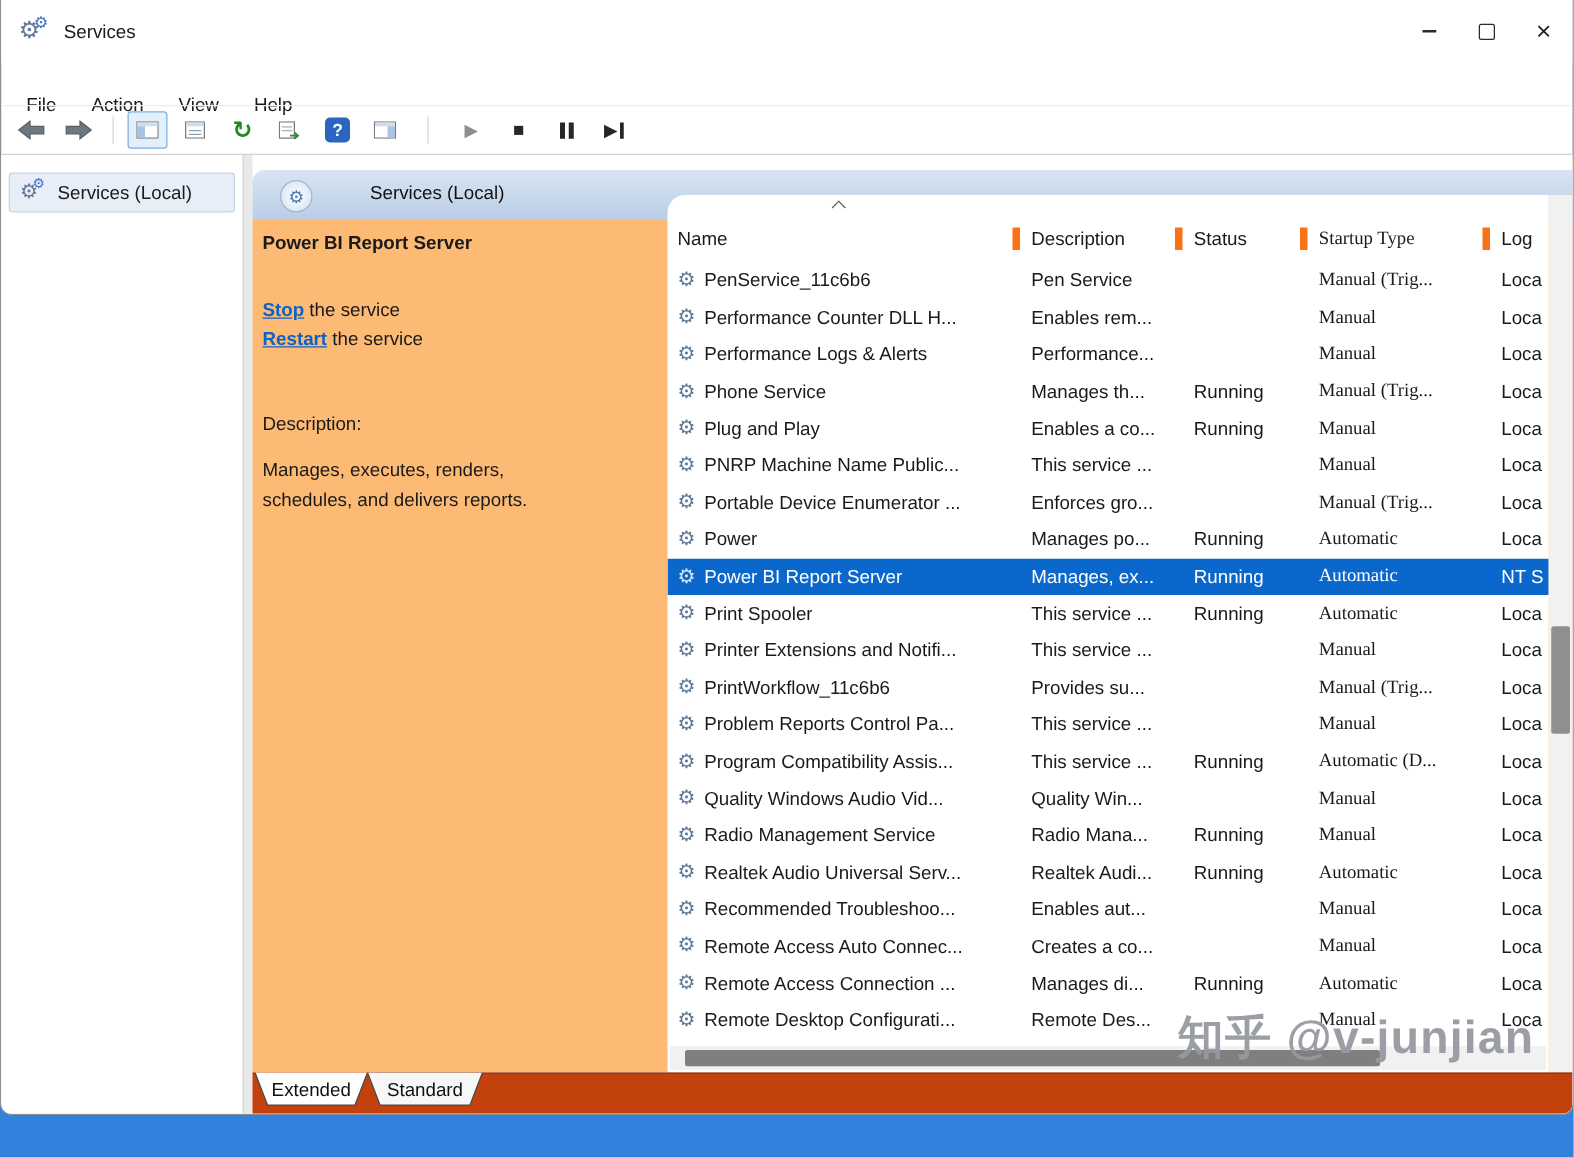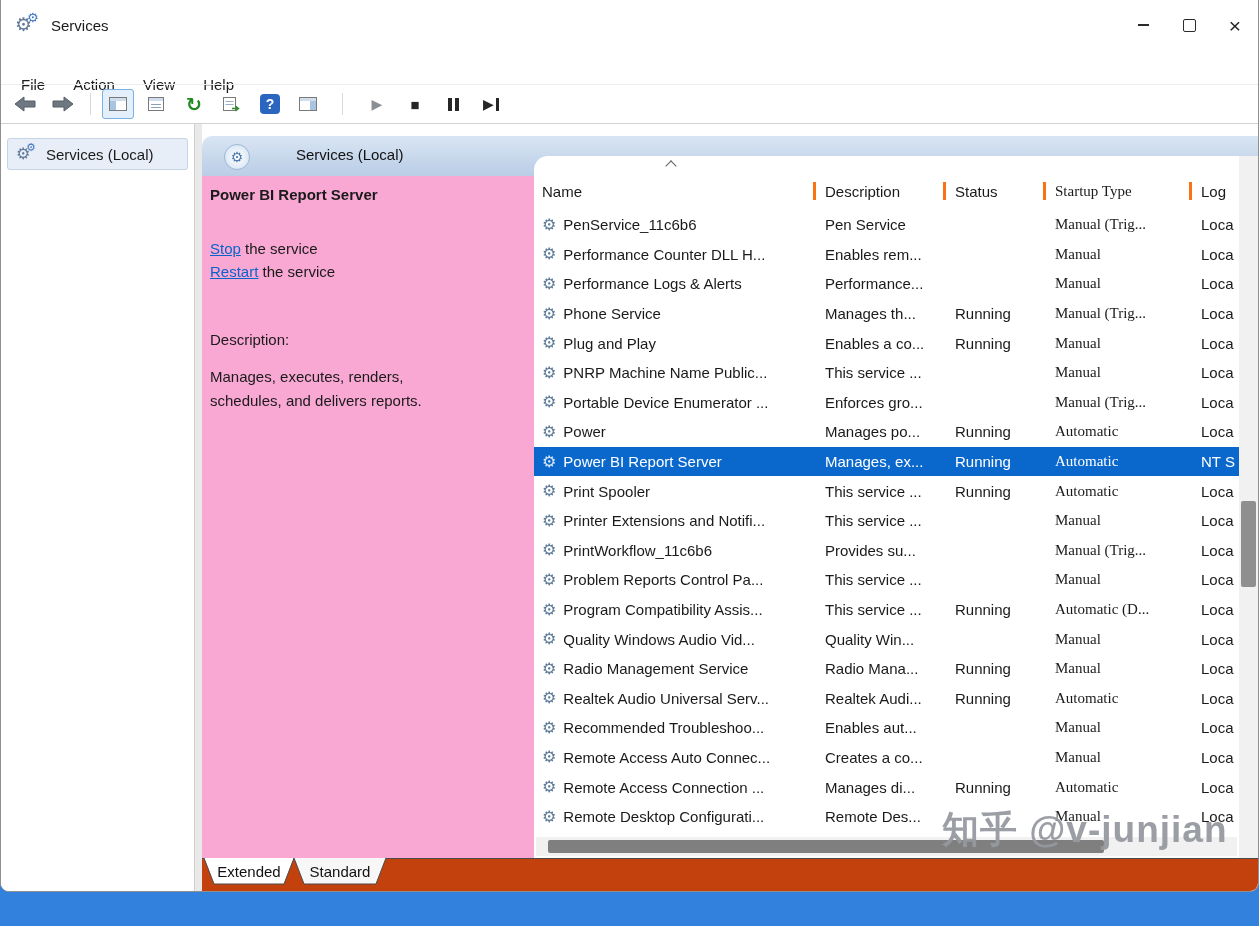--- a/index.html
+++ b/index.html
@@ -53,39 +53,39 @@
   .tree-gear .g2{position:absolute;left:10px;top:-2px;font-size:11px;line-height:11px;color:#3f74c2;}
 
   .right-panel{flex:1;display:flex;flex-direction:column;margin-left:7px;background:#fff;min-width:0;}
   .mmc-band{height:40px;margin-top:12px;background:linear-gradient(#d9e5f3,#b9cde6);
             border-top-left-radius:10px;position:relative;flex:0 0 auto;}
   .band-icon{position:absolute;left:22px;top:8px;width:24px;height:24px;border-radius:50%;
              background:radial-gradient(#ffffff,#cfe0f1);border:1px solid #9db8d4;
              display:flex;align-items:center;justify-content:center;font-size:14px;color:#4a78b0;}
   .band-title{position:absolute;left:94px;top:10px;font-size:15px;color:#111;}
 
-  .content{flex:1;position:relative;background:#f9a8d4;min-height:0;}
+  .content{flex:1;position:relative;background:#fdba74;min-height:0;}
 
   
   .info-pane{position:absolute;left:0;top:0;bottom:0;width:330px;padding:0 24px 0 8px;box-sizing:border-box;}
   .svc-title{margin-top:10px;font-size:15px;font-weight:bold;}
   .svc-actions{margin-top:34px;font-size:15px;line-height:23px;}
-  .svc-actions a{color:#0a63c9;text-decoration:underline;cursor:pointer;}
+  .svc-actions a{color:#0a63c9;text-decoration:underline;cursor:pointer;font-weight:bold;}
   .svc-desc-label{margin-top:48px;font-size:15px;}
   .svc-desc{margin-top:17px;font-size:15px;line-height:24px;width:258px;}
 
   
   .list-pane{position:absolute;left:332px;right:19px;top:-20px;bottom:0;background:#fff;
              border-top-left-radius:14px;overflow:hidden;}
   .sort-caret{position:absolute;top:4px;left:132px;width:11px;height:10px;}
   .sort-caret::before{content:"";position:absolute;width:7px;height:7px;border-left:1.5px solid #5f5f5f;
              border-top:1.5px solid #5f5f5f;transform:rotate(45deg);top:2px;left:1px;}
   .list-header{position:absolute;top:18px;left:0;right:0;height:34px;display:flex;align-items:center;font-size:15px;}
   .hd{display:flex;align-items:center;height:18px;box-sizing:border-box;white-space:nowrap;overflow:hidden;}
-  .hd:not(:last-child){border-right:3px solid #f97316;}
+  .hd:not(:last-child){border-right:6px solid #f97316;}
   .rows{position:absolute;top:54px;left:0;right:0;}
   .row{height:29.6px;display:flex;align-items:center;font-size:15px;}
   .cell{box-sizing:border-box;white-space:nowrap;overflow:hidden;}
   .c-name{width:282px;display:flex;align-items:center;}
   .c-desc{width:130px;padding-left:9px;}
   .c-status{width:100px;padding-left:9px;}
   .c-startup{width:146px;padding-left:9px;font-family:Liberation Serif, serif;}
   .c-log{flex:1;min-width:0;padding-left:9px;}
   .hd.c-name{padding-left:8px;}
   .row-gear{font-size:16px;line-height:1;color:#5f7b99;margin:0 7px 0 8px;}

